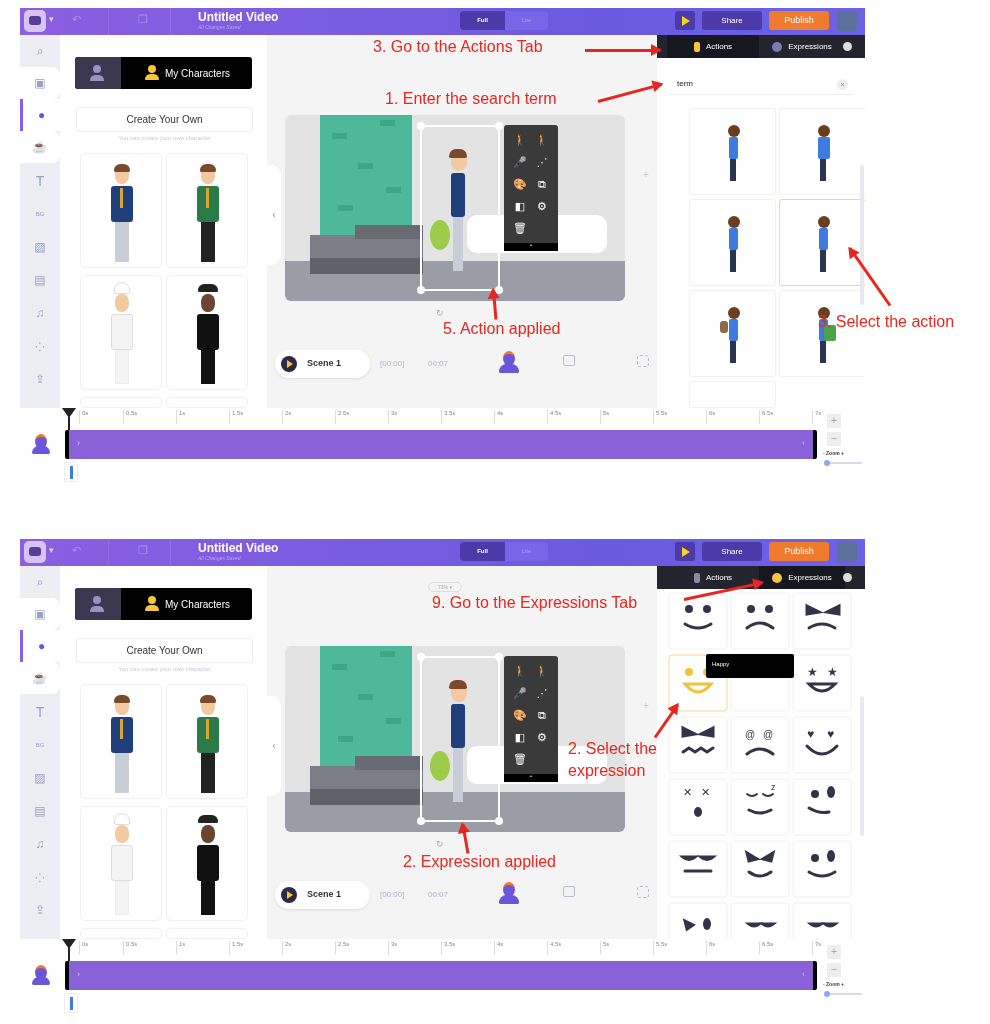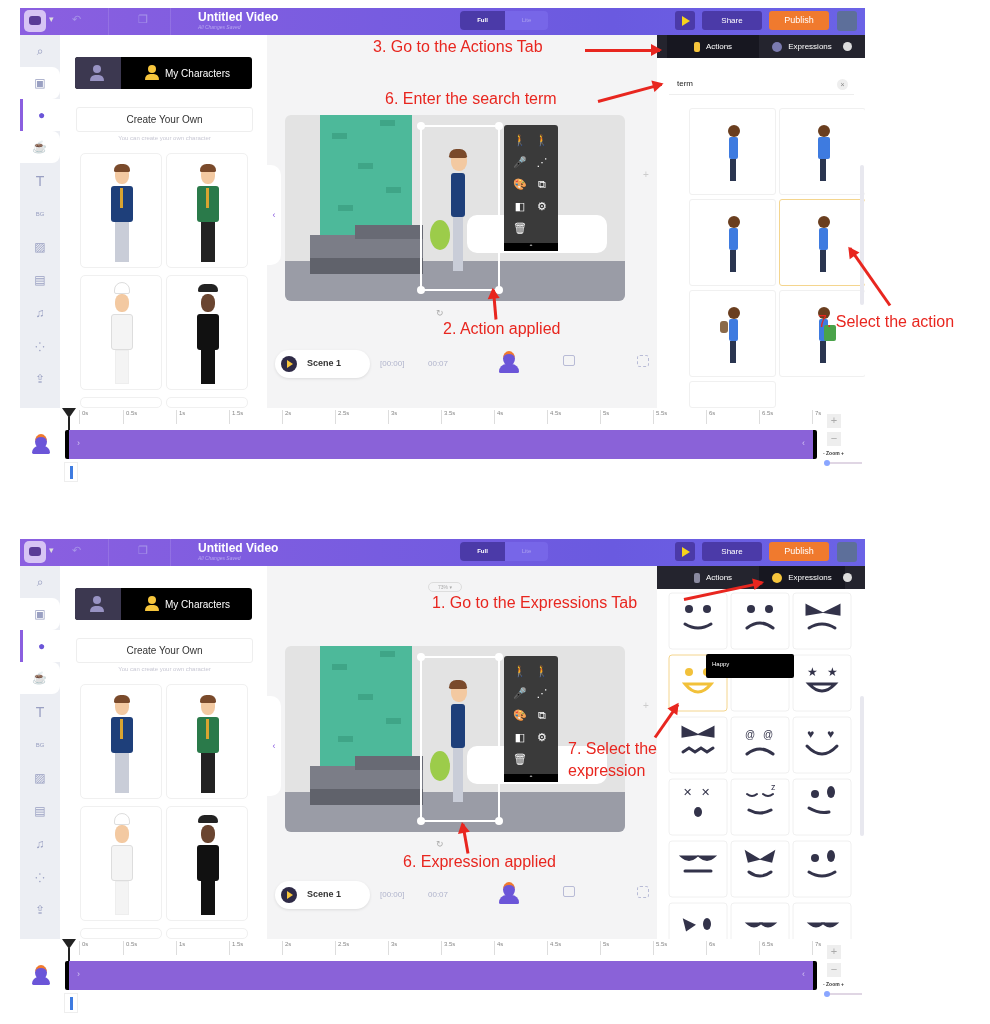--- a/index.html
+++ b/index.html
@@ -353,25 +353,25 @@
     <div class="zoom-minus">−</div>
     <div class="zoom-label">- Zoom +</div>
     <div class="zoom-slider">
         <div class="zoom-knob"></div>
       </div>
   </div>
 </div>
 
 <div class="anno" style="left:373px;top:38px">3. Go to the Actions Tab</div>
 <div class="arrow" style="left:585px;top:49px;width:75px"></div>
-<div class="anno" style="left:385px;top:90px">6. Enter the search term</div>
+<div class="anno" style="left:385px;top:90px">1. Enter the search term</div>
 <div class="arrow" style="left:598px;top:100px;width:66px;transform:rotate(-15deg)"></div>
-<div class="anno" style="left:818px;top:313px">7. Select the action</div>
+<div class="anno" style="left:818px;top:313px">3. Select the action</div>
 <div class="arrow" style="left:890px;top:304px;width:70px;transform:rotate(-125deg)"></div>
-<div class="anno" style="left:443px;top:320px">2. Action applied</div>
+<div class="anno" style="left:443px;top:320px">5. Action applied</div>
 <div class="arrow" style="left:496px;top:318px;width:30px;transform:rotate(-95deg)"></div>
 
 <div class="panel" id="p2">
   <div class="topbar">
     <div class="logo"></div>
     <div class="logo-chev">▾</div>
     <div class="undo">↶</div>
     <div class="sep" style="left:88px"></div>
     <div class="copy">❐</div>
     <div class="sep" style="left:150px"></div>
@@ -632,19 +632,19 @@
     <div class="tl-thumb"></div>
     <div class="zoom-plus">+</div>
     <div class="zoom-minus">−</div>
     <div class="zoom-label">- Zoom +</div>
     <div class="zoom-slider">
         <div class="zoom-knob"></div>
       </div>
   </div>
 </div>
 
-<div class="anno" style="left:432px;top:594px">1. Go to the Expressions Tab</div>
+<div class="anno" style="left:432px;top:594px">9. Go to the Expressions Tab</div>
 <div class="arrow" style="left:684px;top:598px;width:80px;transform:rotate(-12deg)"></div>
-<div class="anno" style="left:568px;top:740px">7. Select the</div>
+<div class="anno" style="left:568px;top:740px">2. Select the</div>
 <div class="anno" style="left:568px;top:762px">expression</div>
 <div class="arrow" style="left:655px;top:736px;width:40px;transform:rotate(-55deg)"></div>
-<div class="anno" style="left:403px;top:853px">6. Expression applied</div>
+<div class="anno" style="left:403px;top:853px">2. Expression applied</div>
 <div class="arrow" style="left:468px;top:852px;width:30px;transform:rotate(-100deg)"></div>
 
 </body></html>

